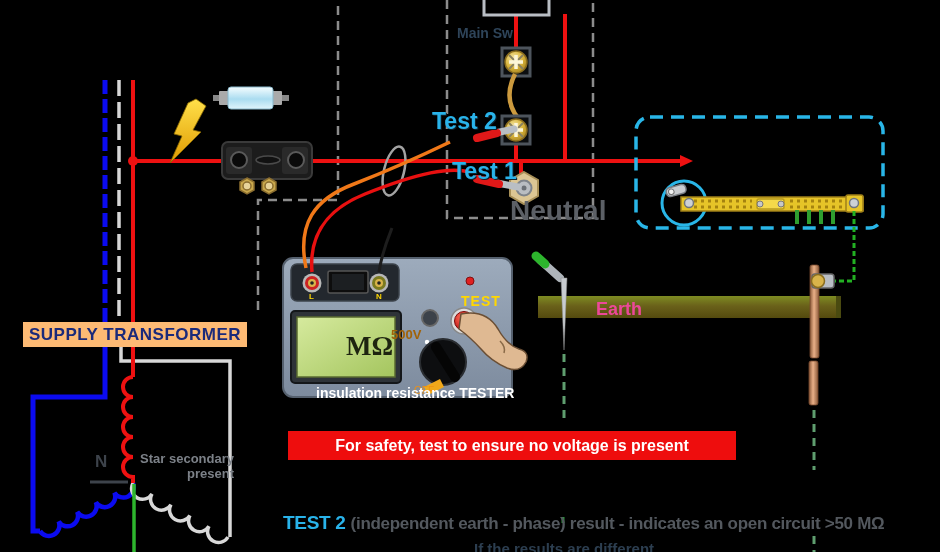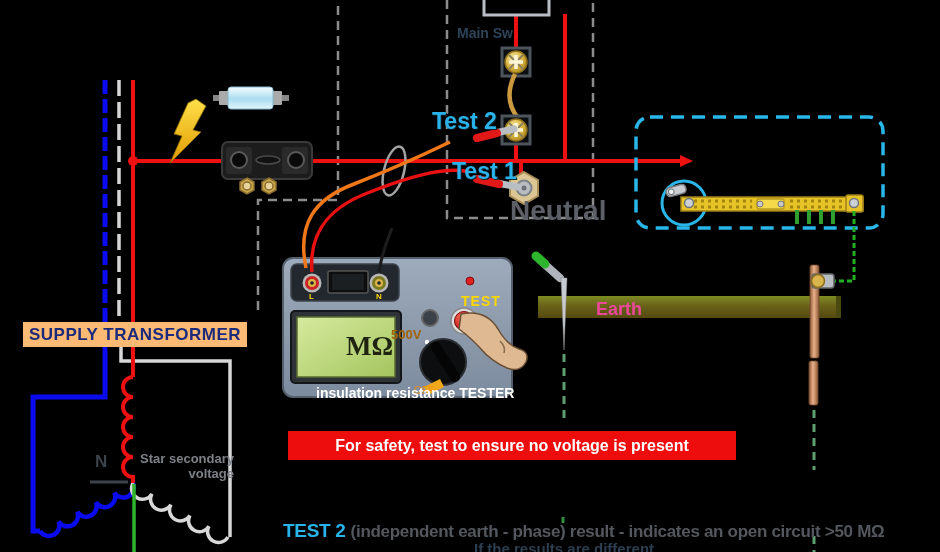--- a/index.html
+++ b/index.html
@@ -250,21 +250,21 @@
   <line x1="814" y1="410" x2="814" y2="470" stroke="#5f9e6f" stroke-width="3" stroke-dasharray="8 6"></line>
   <line x1="814" y1="536" x2="814" y2="552" stroke="#5f9e6f" stroke-width="3" stroke-dasharray="8 6"></line>
 </svg>
 
 <div class="band">
   <span>SUPPLY TRANSFORMER</span>
 </div>
 <div class="lbl nmark" style="left:95px;top:453px;">N</div>
 <div class="windlbl">
   <div>Star secondary</div>
-  <div>voltage</div>
+  <div>present</div>
 </div>
 
 <div class="lbl mainsw" style="left:457px;top:26px;">Main Sw</div>
 <div class="lbl cyan-big" style="left:432px;top:110px;">Test 2</div>
 <div class="lbl cyan-big" style="left:452px;top:160px;">Test 1</div>
 <div class="lbl grey-big" style="left:510px;top:197px;">Neutral</div>
 
 <div class="lbl tlab" style="left:309px;top:293px;font-size:8px;">L</div>
 <div class="lbl tlab" style="left:376px;top:293px;font-size:8px;">N</div>
 <div class="lbl tlab" style="left:461px;top:294px;font-size:14px;letter-spacing:1px;">TEST</div>
@@ -272,18 +272,18 @@
 <div class="lbl" style="left:414px;top:386px;font-size:10px;font-weight:400;color:#f09010;">OFF</div>
 <div class="lbl lcdtxt" style="left:346px;top:333px;">MΩ</div>
 <div class="lbl" style="left:292px;top:386px;font-size:14px;font-weight:700;color:#fff;margin-left:24px;">insulation resistance TESTER</div>
 
 <div class="lbl earthlbl" style="left:596px;top:300px;">Earth</div>
 
 <div class="banner">
   <span>For safety, test to ensure no voltage is present</span>
 </div>
 
-<div class="lbl note" style="left:283px;top:513px;margin-top:8px;">
+<div class="lbl note" style="left:283px;top:513px;">
   <span class="tag">TEST 2</span><span class="txt">(independent earth - phase) result - indicates an open circuit &gt;50 MΩ</span>
 </div>
 <div class="lbl foot" style="left:474px;top:541px;">If the results are different</div>
 
 </div>
 
 </body></html>

